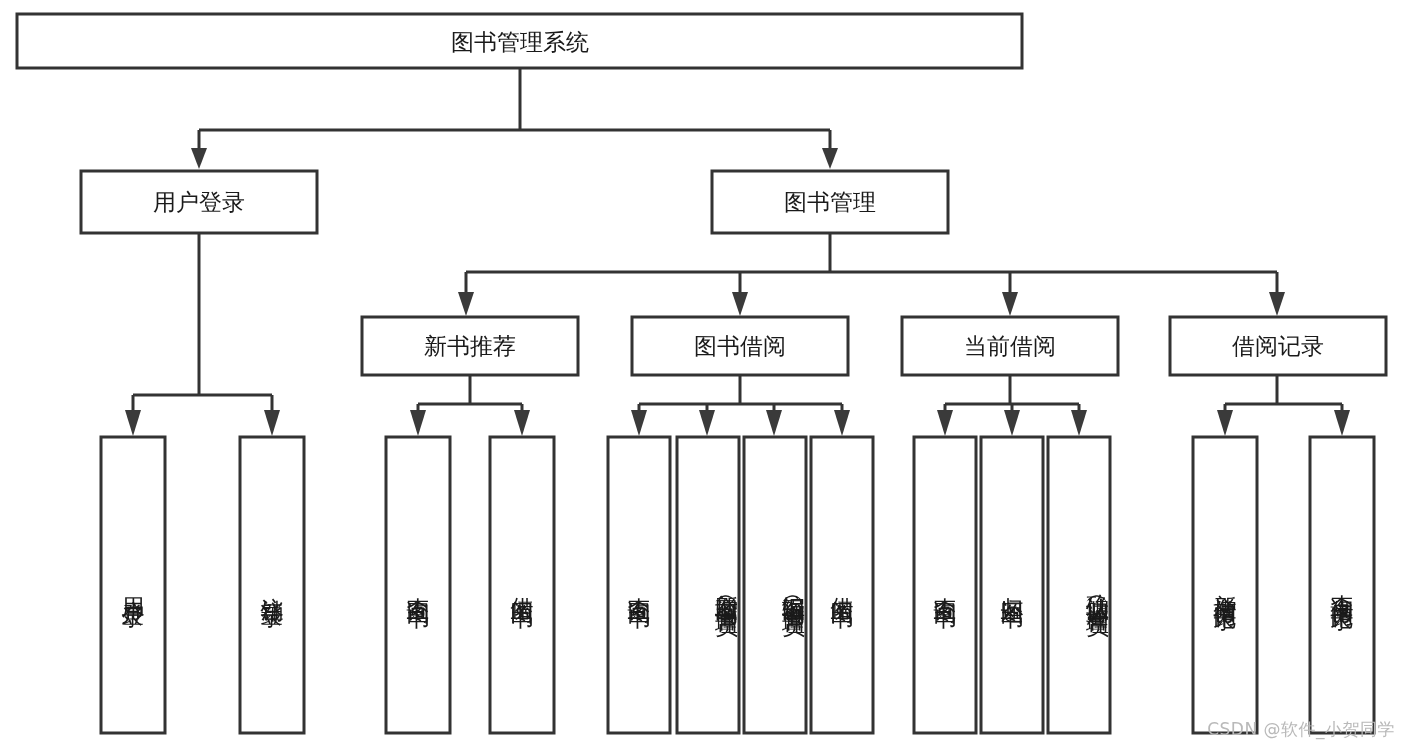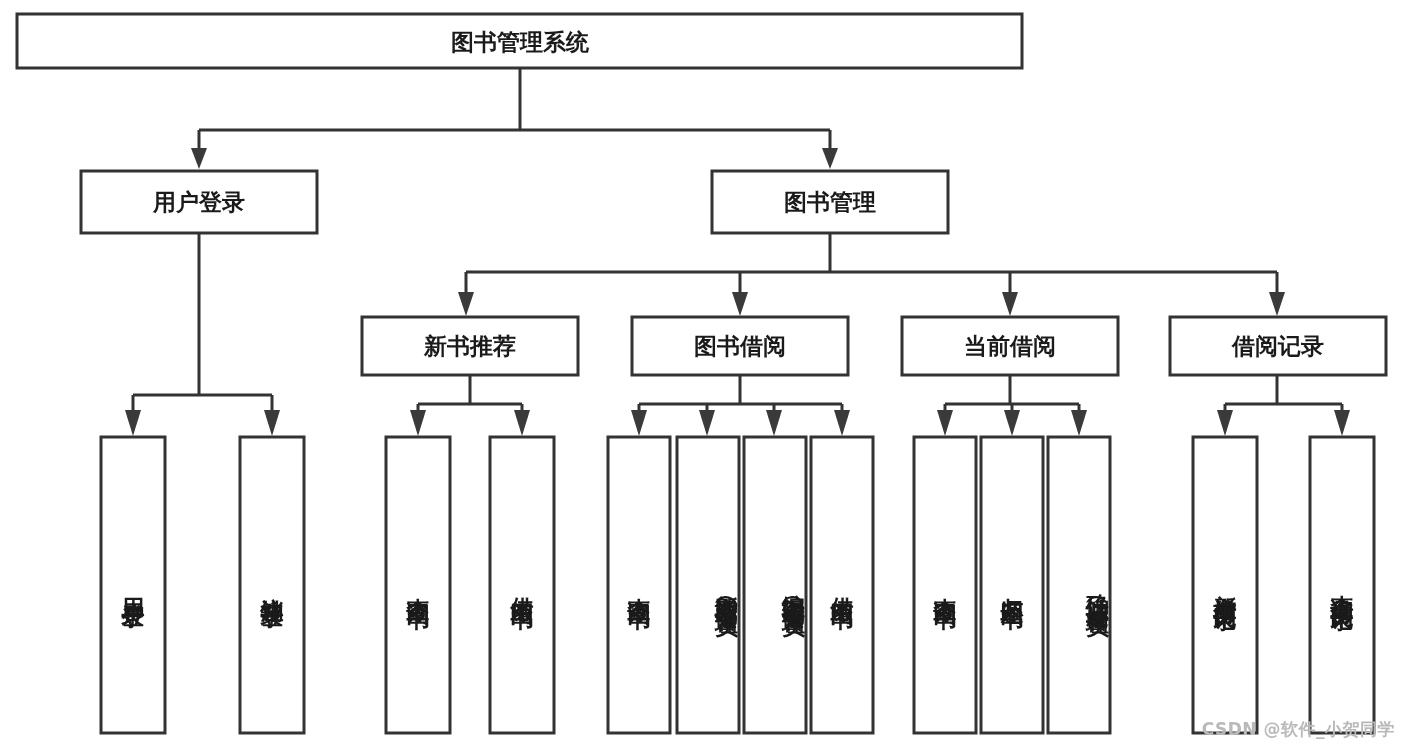--- a/index.html
+++ b/index.html
@@ -11,21 +11,20 @@
     width: 1405px;
     height: 747px;
     font-family: "DejaVu Sans", "Liberation Sans", sans-serif;
     overflow: hidden;
     position: relative;
   }
   #diagram-root {
     position: relative;
     width: 1405px;
     height: 747px;
-    font-weight: bold;
   }
   svg#flow-svg {
     position: absolute;
     left: 0;
     top: 0;
     width: 1405px;
     height: 747px;
     display: block;
   }
   .node-box {

